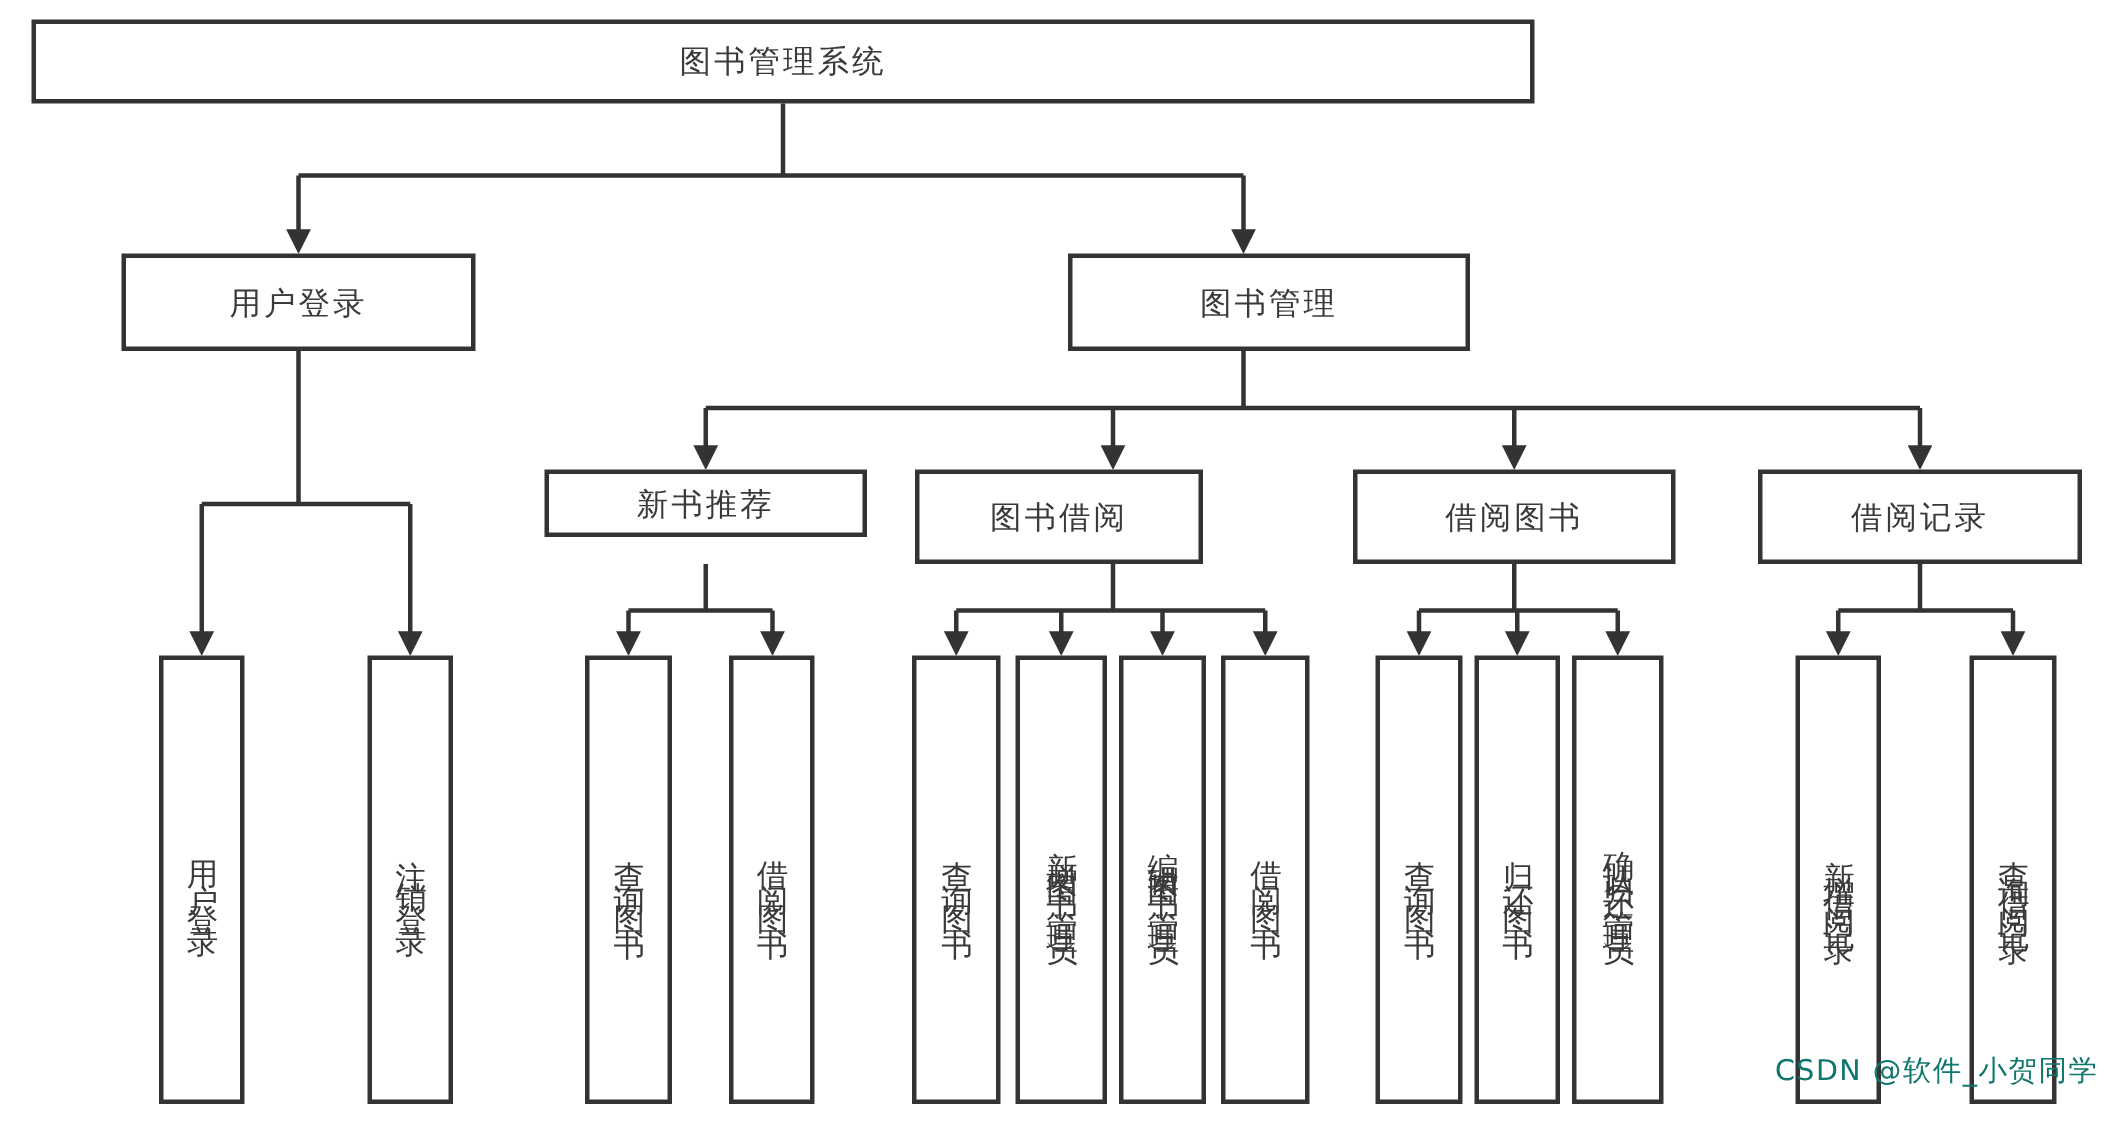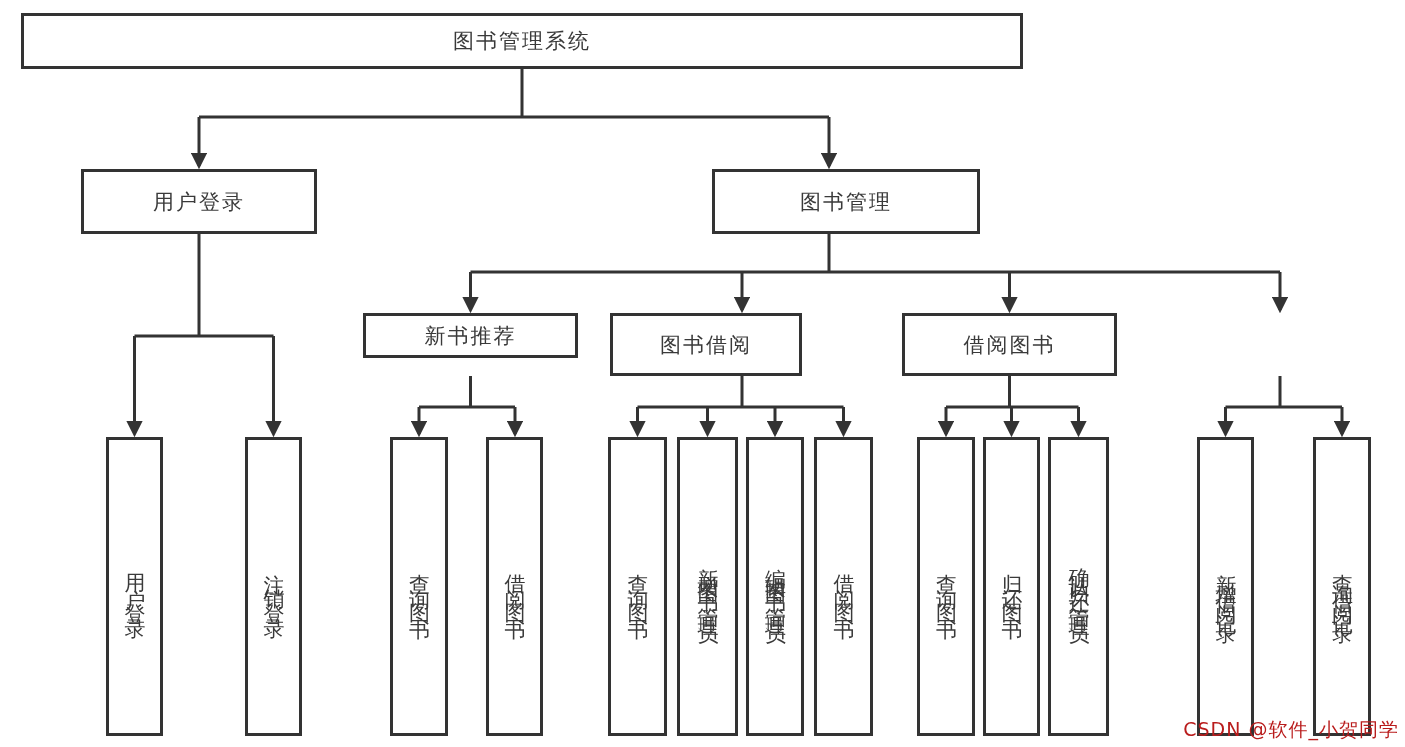--- a/index.html
+++ b/index.html
@@ -14,21 +14,21 @@
   }
   .node .hlabel{font-size:21px;letter-spacing:2px;white-space:nowrap;}
   .leaf .vlabel{
     writing-mode:vertical-rl;text-orientation:mixed;
     font-size:21px;line-height:1;white-space:nowrap;color:#3a3a3a;
   }
   .sp4{letter-spacing:15px;}
   .sp6{letter-spacing:10px;}
   .sp9{letter-spacing:8px;}
   .watermark{
-    position:absolute;right:6px;bottom:4px;font-size:19px;color:#b91c1c;
+    position:absolute;right:6px;bottom:20px;font-size:19px;color:#0f766e;
     letter-spacing:1px;white-space:nowrap;z-index:5;
   }
 </style>
 </head>
 <body>
 
 <div class="canvas">
 
   <svg class="wires" viewBox="0 0 1405 747" xmlns="http://www.w3.org/2000/svg">
     <defs>
@@ -81,20 +81,23 @@
 
   <div class="node" style="left:363px;top:313px;width:215px;height:45px">
     <span class="hlabel">新书推荐</span>
   </div>
   <div class="node" style="left:610px;top:313px;width:192px;height:63px">
     <span class="hlabel">图书借阅</span>
   </div>
   <div class="node" style="left:902px;top:313px;width:215px;height:63px">
     <span class="hlabel">借阅图书</span>
   </div>
+  <div class="node" style="left:1172px;top:313px;width:216px;height:63px">
+    <span class="hlabel">借阅记录</span>
+  </div>
 
   <div class="node leaf" style="left:106px;top:437px;width:57px;height:299px">
     <span class="vlabel sp4">用户登录</span>
   </div>
   <div class="node leaf" style="left:245px;top:437px;width:57px;height:299px">
     <span class="vlabel sp4">注销登录</span>
   </div>
 
   <div class="node leaf" style="left:390px;top:437px;width:58px;height:299px">
     <span class="vlabel sp4">查询图书</span>

